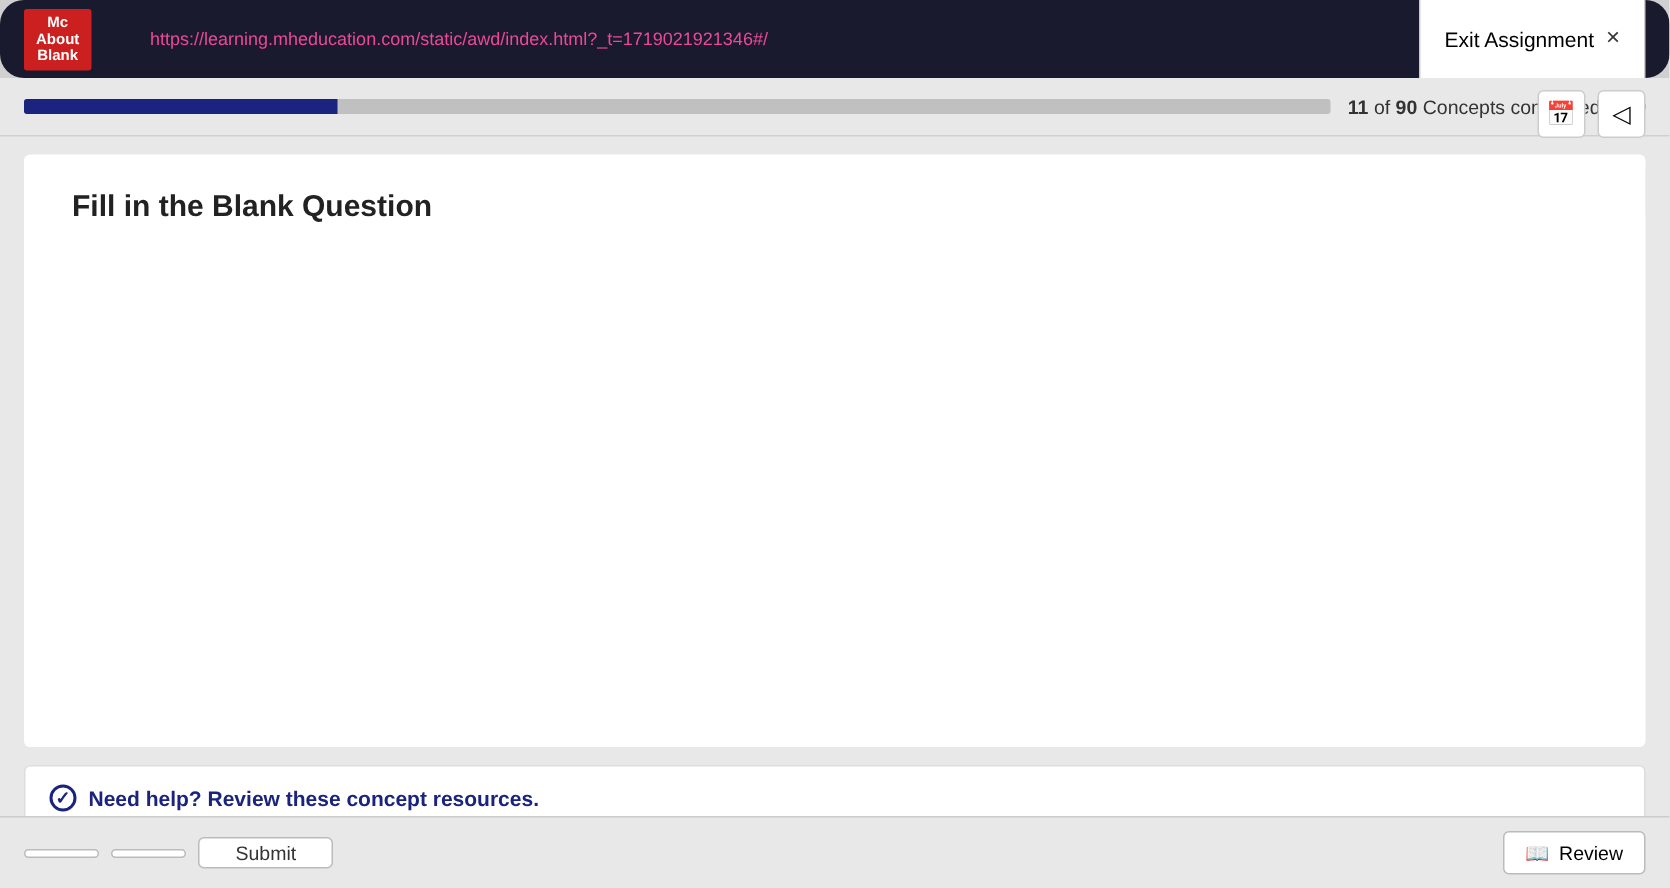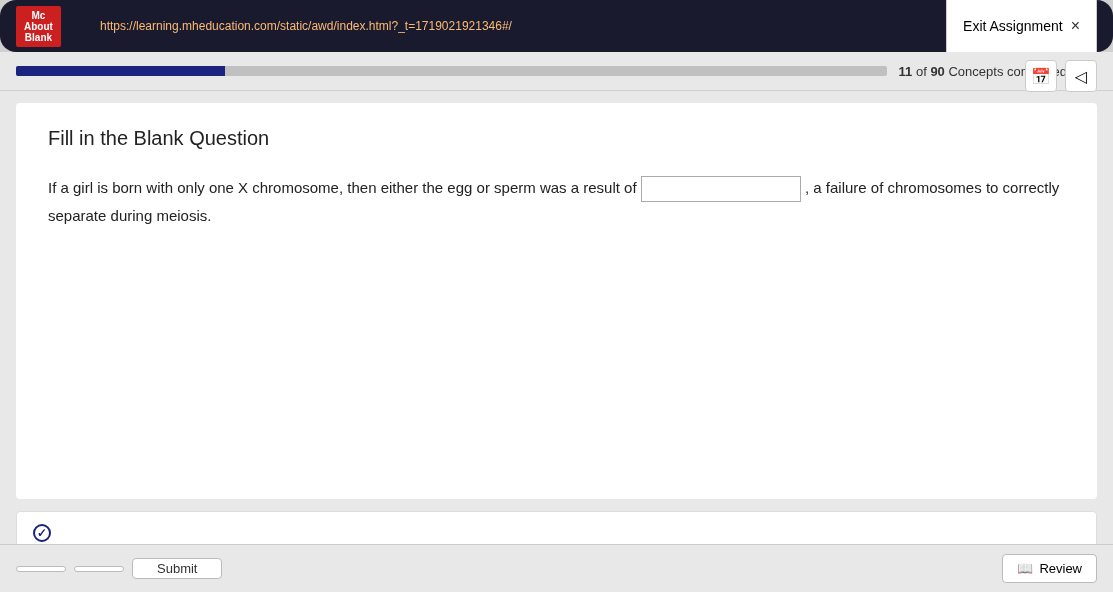--- a/index.html
+++ b/index.html
@@ -18,21 +18,21 @@
       height: 52px;
       display: flex;
       align-items: center;
       justify-content: space-between;
       padding: 0 16px;
       position: relative;
       border-radius: 16px;
     }
 
     .address-bar {
-      color: #fdba74;
+      color: #ec4899;
       font-size: 12px;
       position: absolute;
       left: 100px;
       top: 50%;
       transform: translateY(-50%);
     }
 
     .logo-box {
       background: #cc1f1f;
       padding: 4px 8px;
@@ -154,21 +154,21 @@
       background: white;
       margin: 12px 16px;
       border-radius: 4px;
       padding: 24px 32px;
       flex: 1;
       position: relative;
     }
 
     .question-title {
       font-size: 20px;
-      font-weight: normal;
+      font-weight: bold;
       color: #222;
       margin-bottom: 24px;
     }
 
     .question-body {
       font-size: 15px;
       color: #222;
       line-height: 1.8;
     }
 
@@ -318,30 +318,26 @@
 
   <div class="right-icons">
     <div class="icon-btn">📅</div>
     <div class="icon-btn">◁</div>
   </div>
 
   <div class="speaker-icon-top">🔊</div>
 
   <div class="content-panel">
     <div class="question-title">Fill in the Blank Question</div>
-    <div class="question-body">
-      <span>If a girl is born with only one X chromosome, then either the egg or sperm was a result of</span>
-      <input type="text" class="blank-input" style="">
-      <span>, a failure of chromosomes to correctly separate during meiosis.</span>
-    </div>
   </div>
 
   <div class="help-section">
     <div class="help-toggle">
       <div class="check-circle">✓</div>
+      <span>Need help? Review these concept resources.</span>
     </div>
     <div class="read-concept">
       <span class="book-icon">📖</span>
       <span>Read About the Concept</span>
     </div>
   </div>
 
   <div class="bottom-bar">
     <div class="bottom-nav-btns">
       <button class="nav-btn"></button>

